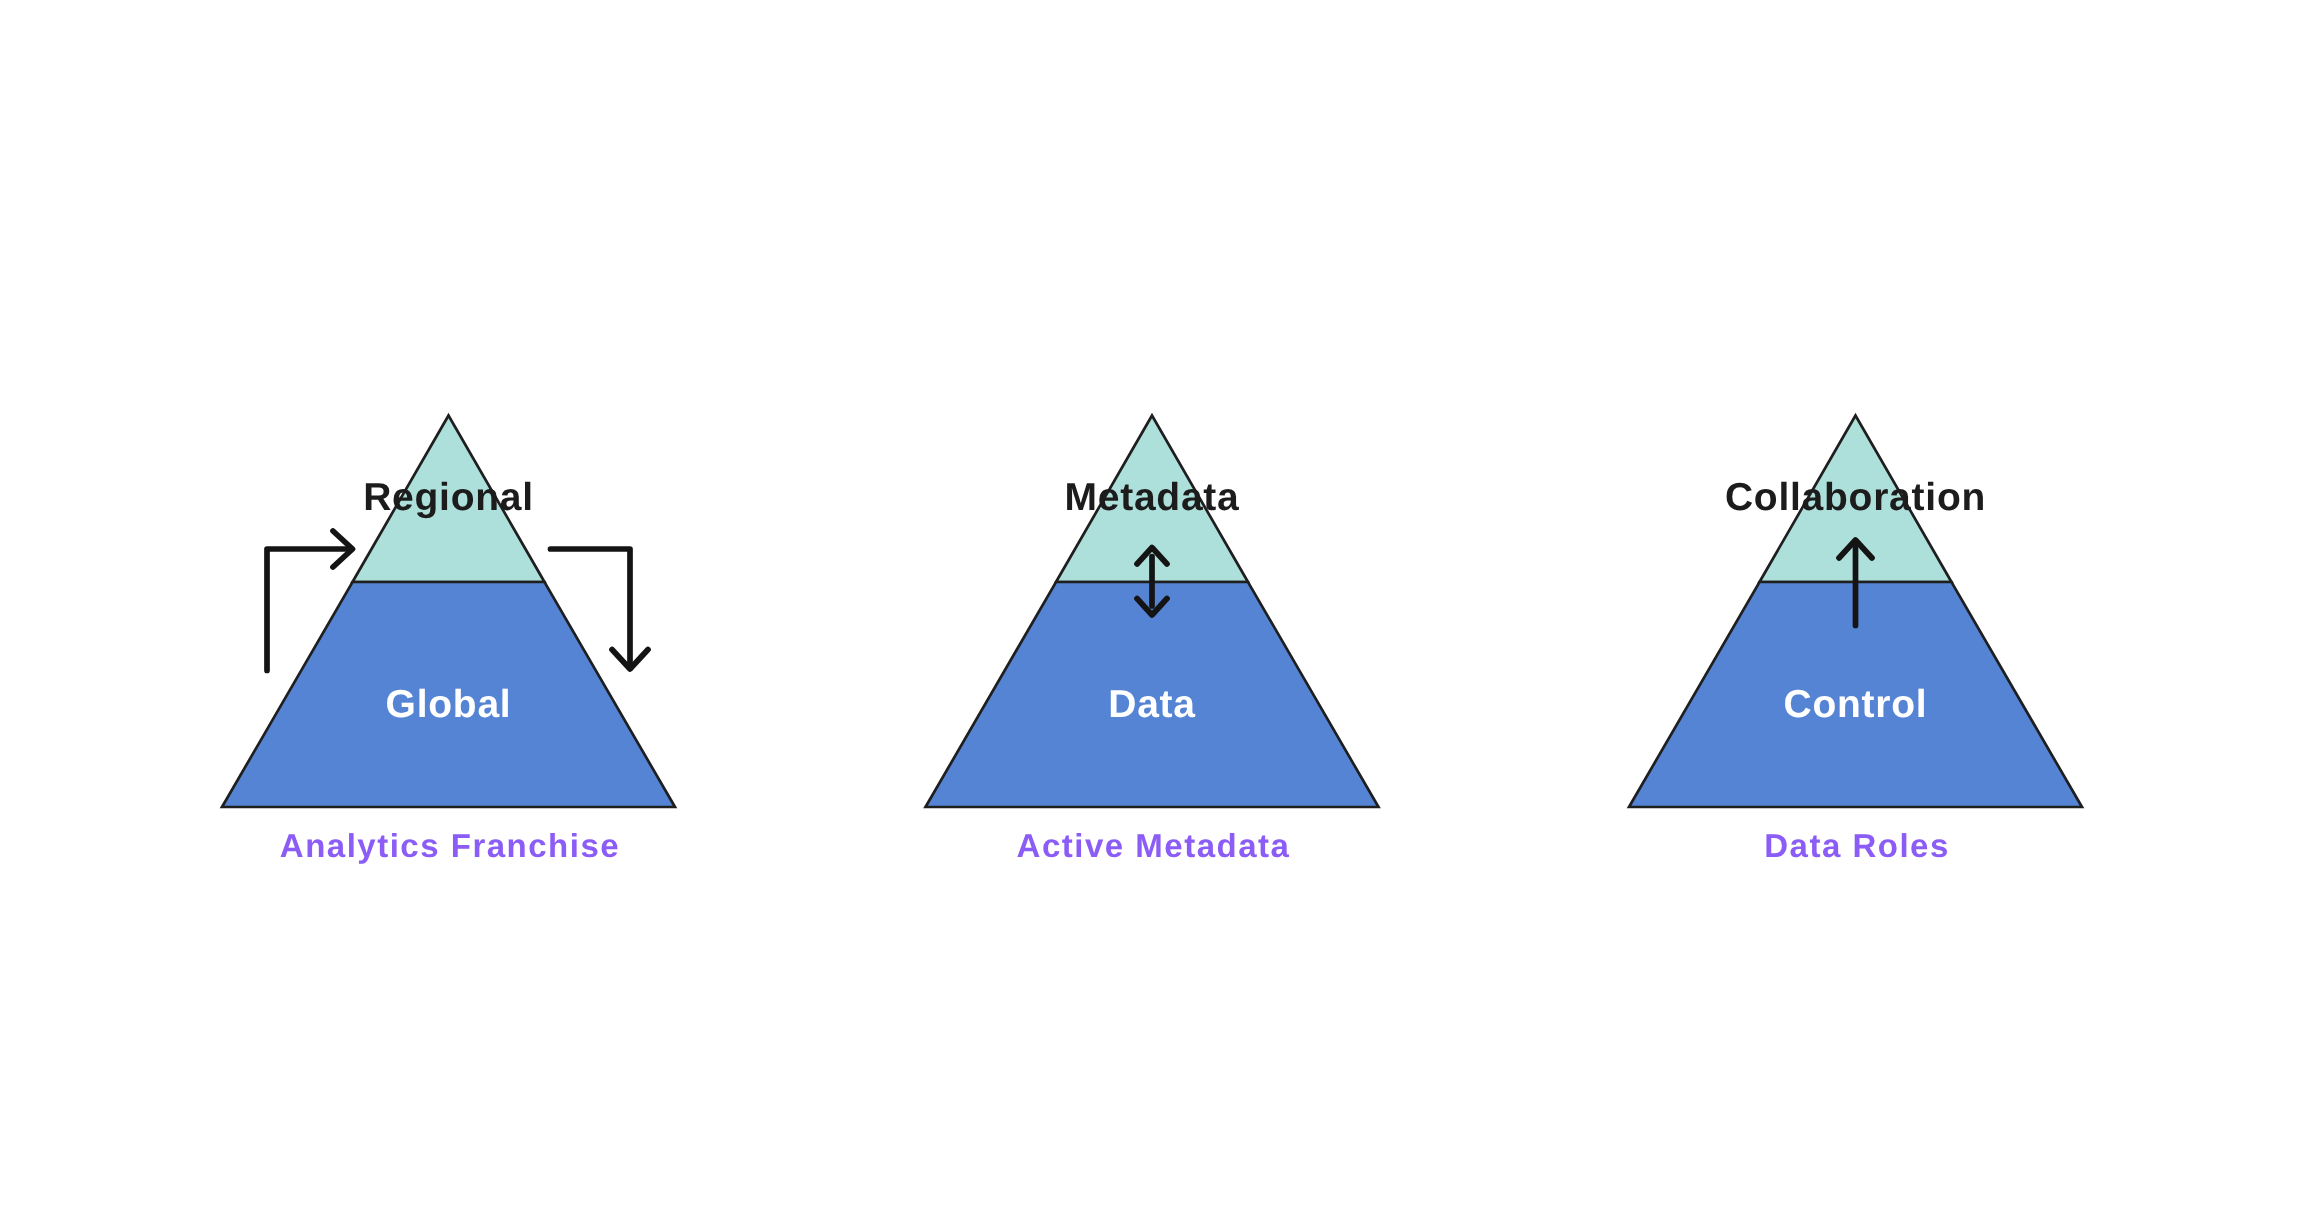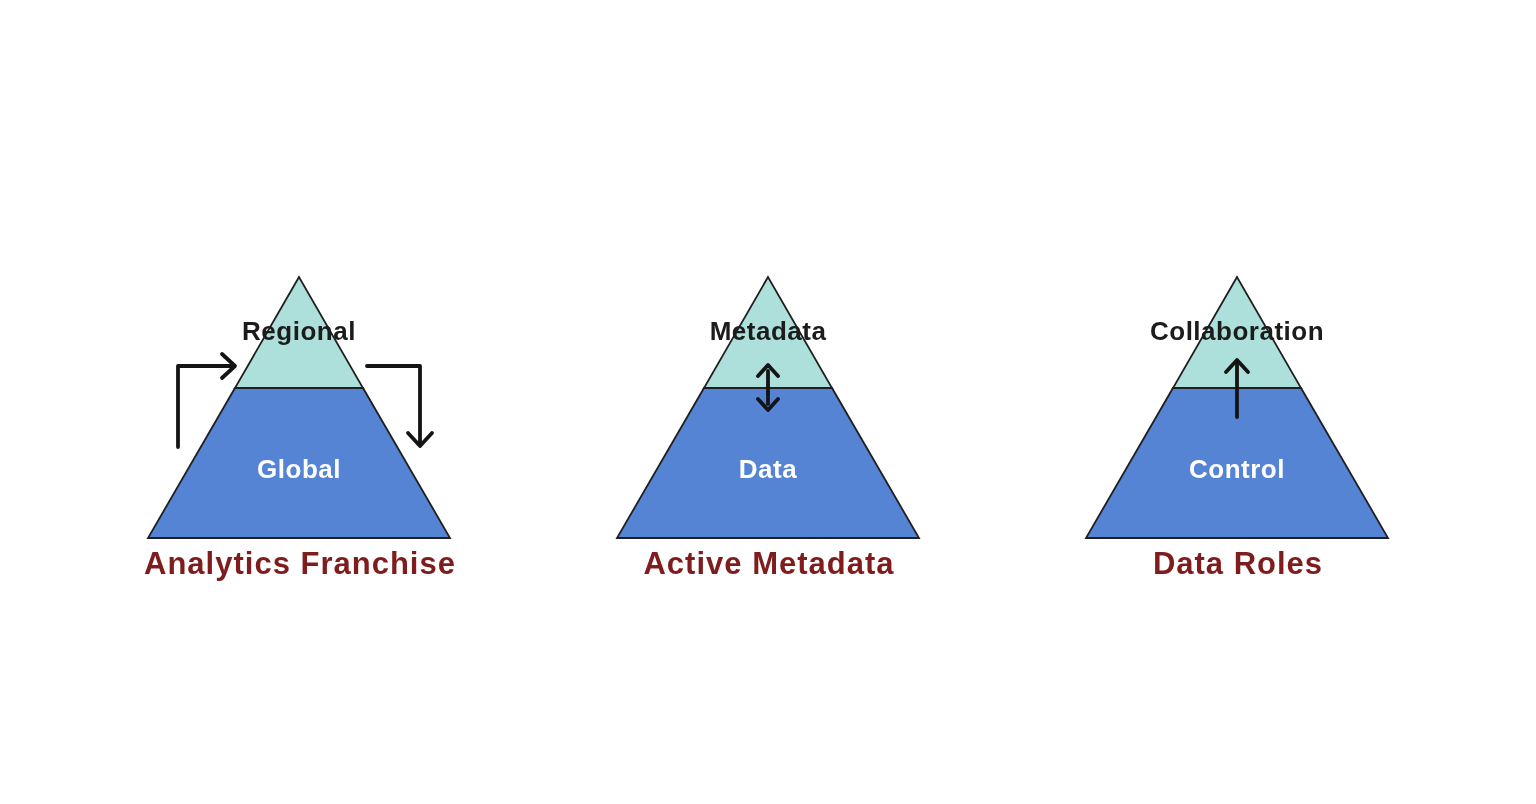--- a/index.html
+++ b/index.html
@@ -47,25 +47,25 @@
     fill: none;
     stroke-linecap: round;
     stroke-linejoin: round;
   }
   .caption {
     position: absolute;
     top: 287px;
     left: 0;
     right: 0;
     text-align: center;
-    font-size: 31px;
+    font-size: 22px;
     line-height: 34px;
     font-weight: 600;
     letter-spacing: 1px;
-    color: #7f1d1d;
+    color: #8b5cf6;
   }
 </style>
 </head>
 <body>
 
 <div class="canvas">
 
   <div class="pyramid-figure" id="figure-analytics-franchise">
     <svg class="pyramid-svg" width="340" height="312" viewBox="0 0 340 312">
       <polygon class="sec" points="169,17 105,128 233,128" fill="#aee0db"></polygon>

